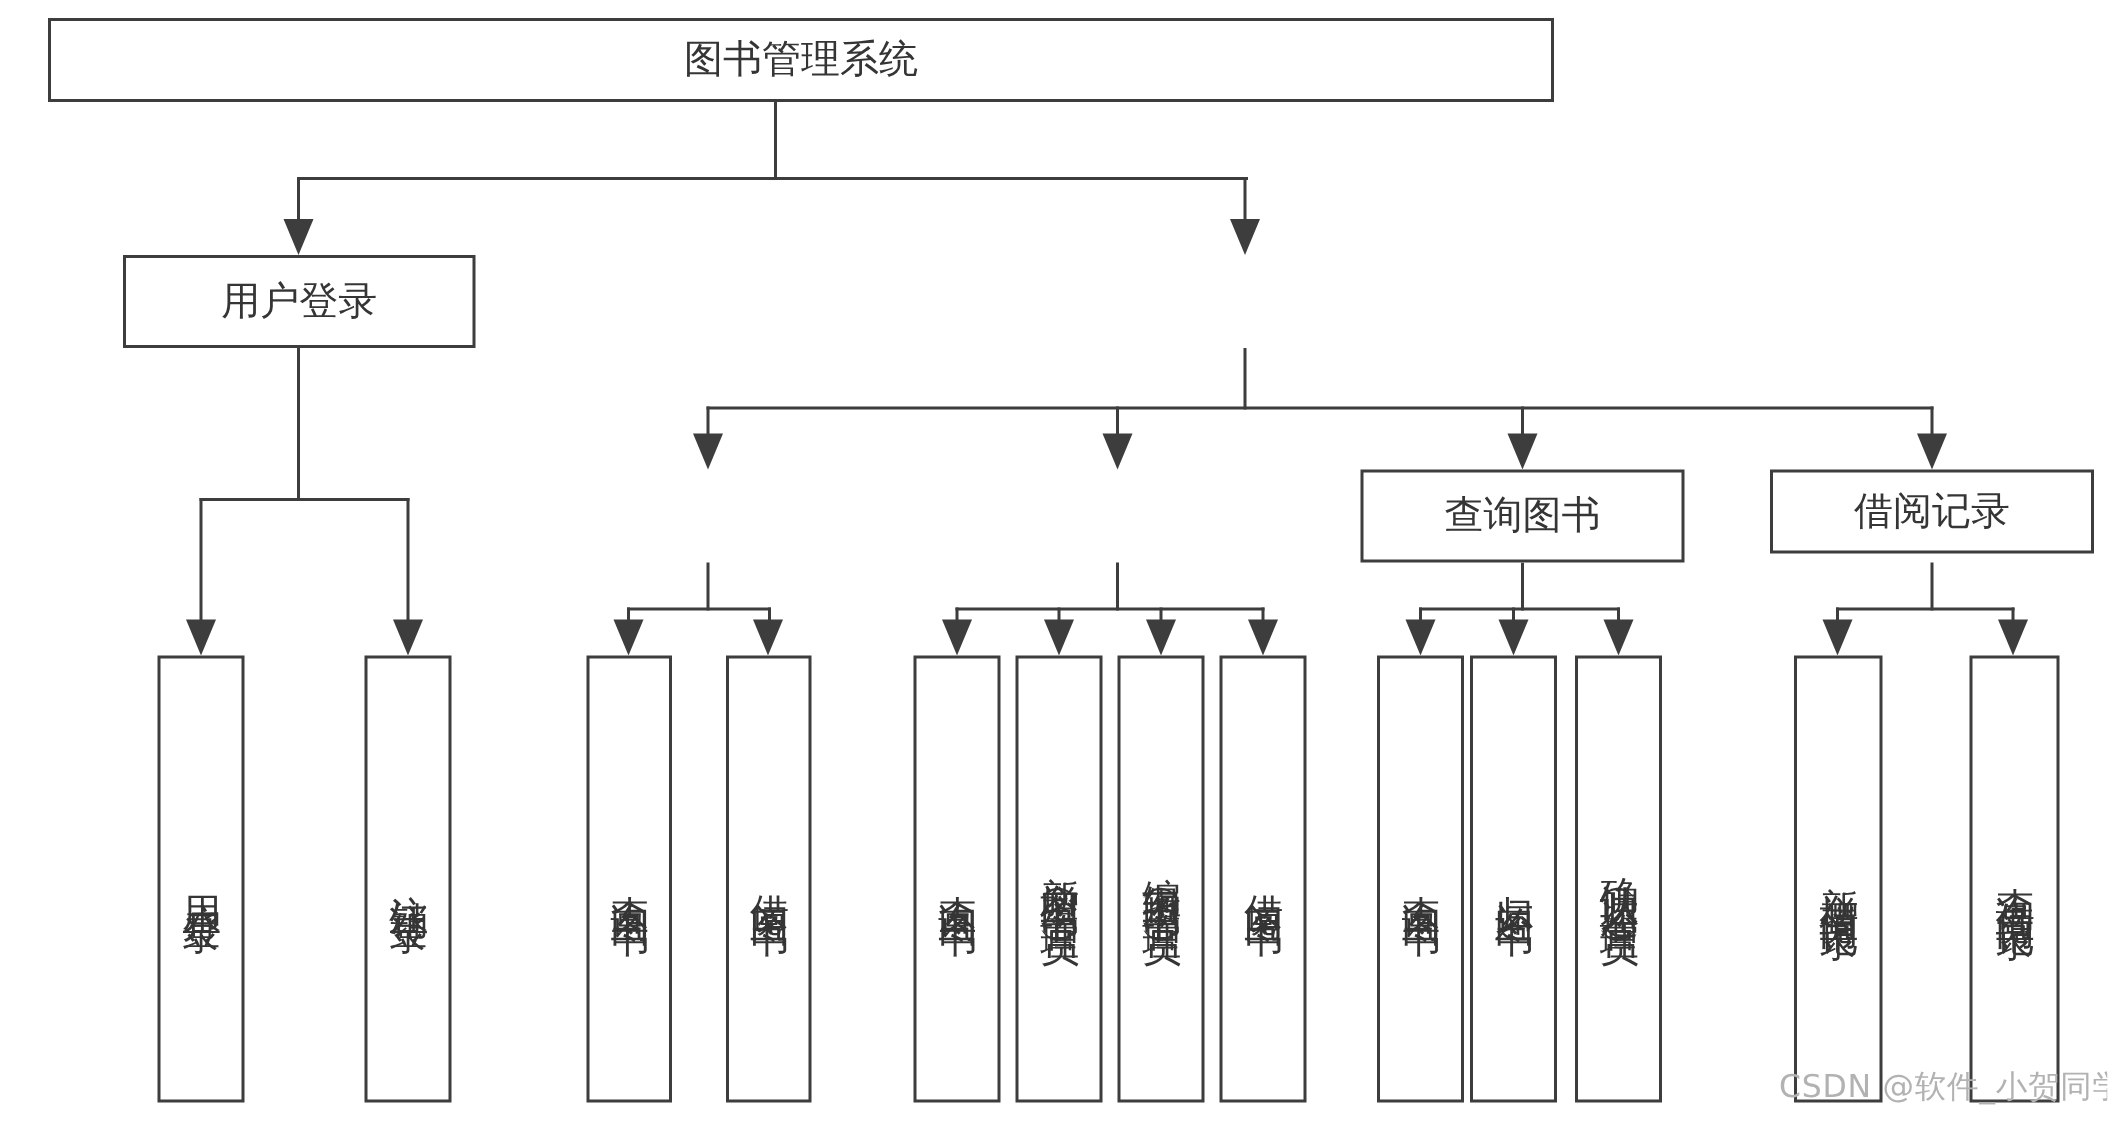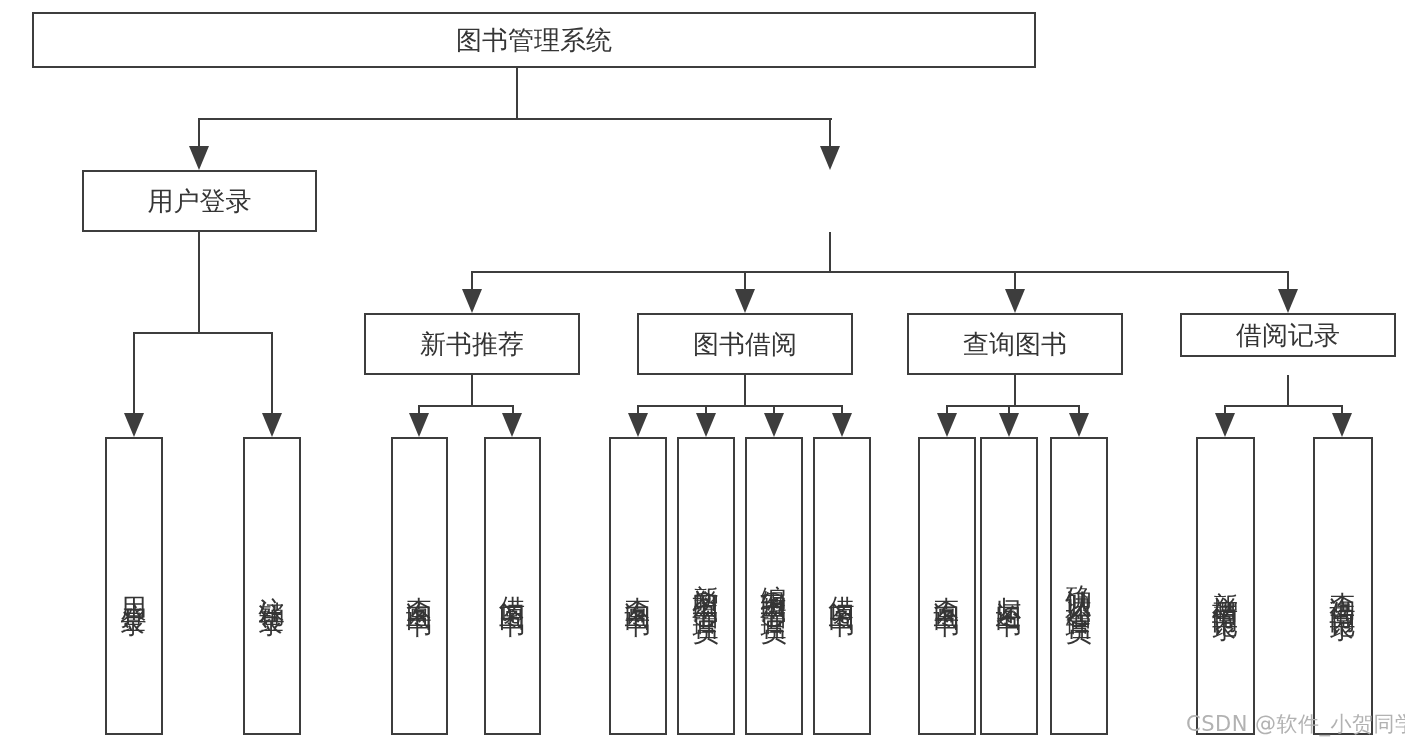--- a/index.html
+++ b/index.html
@@ -96,30 +96,24 @@
   <div class="hline" style="left:471px; top:271px; width:818px;"></div>
   <div class="vline" style="left:471px; top:271px; height:22px;"></div>
   <div class="arrow" style="left:462px; top:289px;"></div>
   <div class="vline" style="left:744px; top:271px; height:22px;"></div>
   <div class="arrow" style="left:735px; top:289px;"></div>
   <div class="vline" style="left:1014px; top:271px; height:22px;"></div>
   <div class="arrow" style="left:1005px; top:289px;"></div>
   <div class="vline" style="left:1287px; top:271px; height:22px;"></div>
   <div class="arrow" style="left:1278px; top:289px;"></div>
 
-  <div class="box" style="left:364px; top:313px; width:216px; height:62px;">
-    <span>新书推荐</span>
-  </div>
-  <div class="box" style="left:637px; top:313px; width:216px; height:62px;">
-    <span>图书借阅</span>
-  </div>
   <div class="box" style="left:907px; top:313px; width:216px; height:62px;">
     <span>查询图书</span>
   </div>
-  <div class="box" style="left:1180px; top:313px; width:216px; height:44px;">
+  <div class="box" style="left:1180px; top:313px; width:216px; height:56px;">
     <span>借阅记录</span>
   </div>
 
   <div class="vline" style="left:471px; top:375px; height:32px;"></div>
   <div class="hline" style="left:418px; top:405px; width:96px;"></div>
   <div class="vline" style="left:418px; top:405px; height:10px;"></div>
   <div class="arrow" style="left:409px; top:413px;"></div>
   <div class="vline" style="left:512px; top:405px; height:10px;"></div>
   <div class="arrow" style="left:502px; top:413px;"></div>
 

